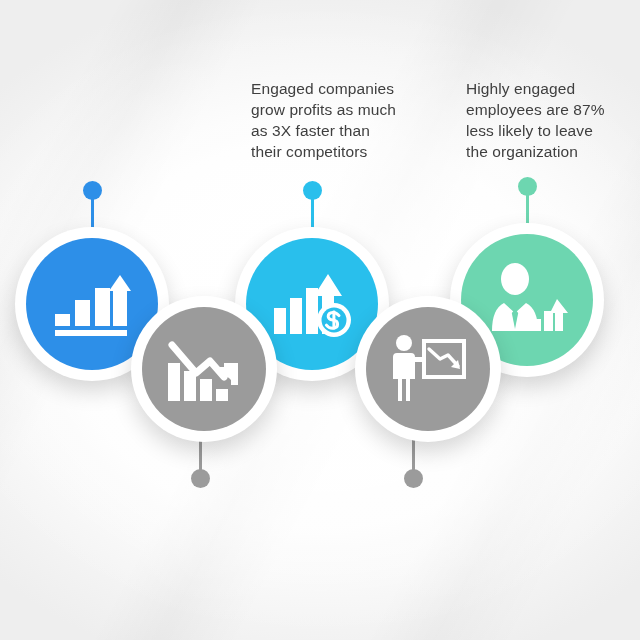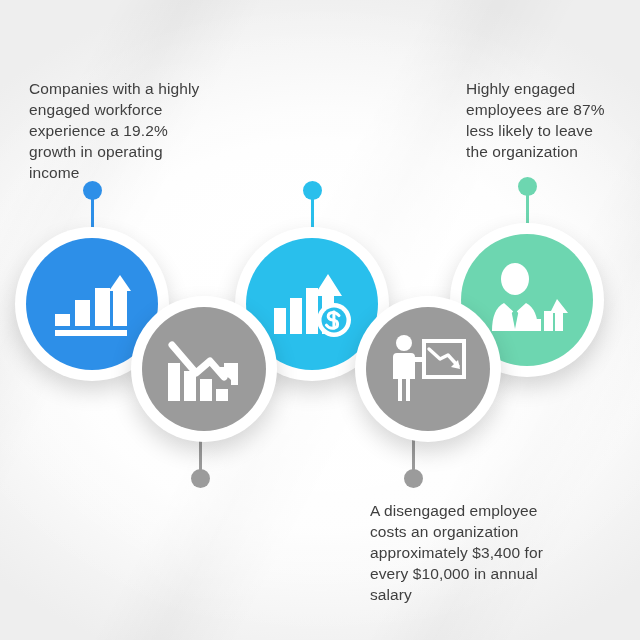--- a/index.html
+++ b/index.html
@@ -91,38 +91,32 @@
   .node .disc { left: 0; top: 0; width: 100%; height: 100%; }
 </style>
 </head>
 <body>
 
 <div id="infographic">
 
   <div class="bg-sheen"></div>
   <div class="bg-vignette"></div>
 
-  <div class="caption" style="left:29px; top:78px; width:206px;">Companies with a highly
-engaged workforce
-experience a 19.2%
-growth in operating
-income</div>
-
+
+  <div class="caption" style="left:251px; top:78px; width:200px;">Engaged companies
+grow profits as much
+as 3X faster than
+their competitors</div>
 
   <div class="caption" style="left:466px; top:78px; width:180px;">Highly engaged
 employees are 87%
 less likely to leave
 the organization</div>
 
 
-  <div class="caption" style="left:370px; top:500px; width:224px;">A disengaged employee
-costs an organization
-approximately $3,400 for
-every $10,000 in annual
-salary</div>
 
   <div class="stem" style="left:91px;  top:190px; height:60px; background:#2d8fe8;"></div>
   <div class="stem" style="left:311px; top:190px; height:60px; background:#29bfec;"></div>
   <div class="stem" style="left:526px; top:186px; height:60px; background:#6dd6b0;"></div>
 
   <div class="stem" style="left:199px; top:420px; height:62px; background:#9b9b9b;"></div>
   <div class="stem" style="left:412px; top:420px; height:62px; background:#9b9b9b;"></div>
 
   <div class="dot" style="left:83px;  top:181px; background:#2d8fe8;"></div>
   <div class="dot" style="left:303px; top:181px; background:#29bfec;"></div>

